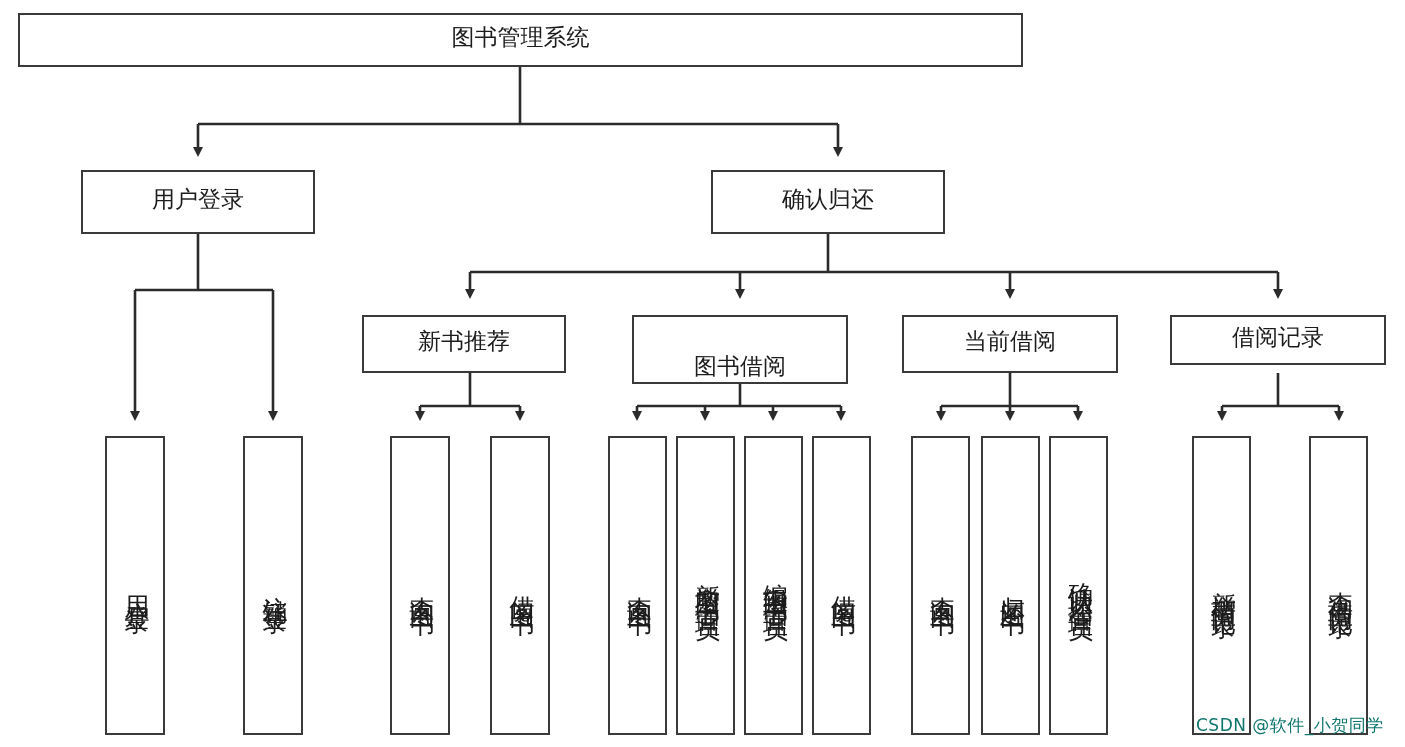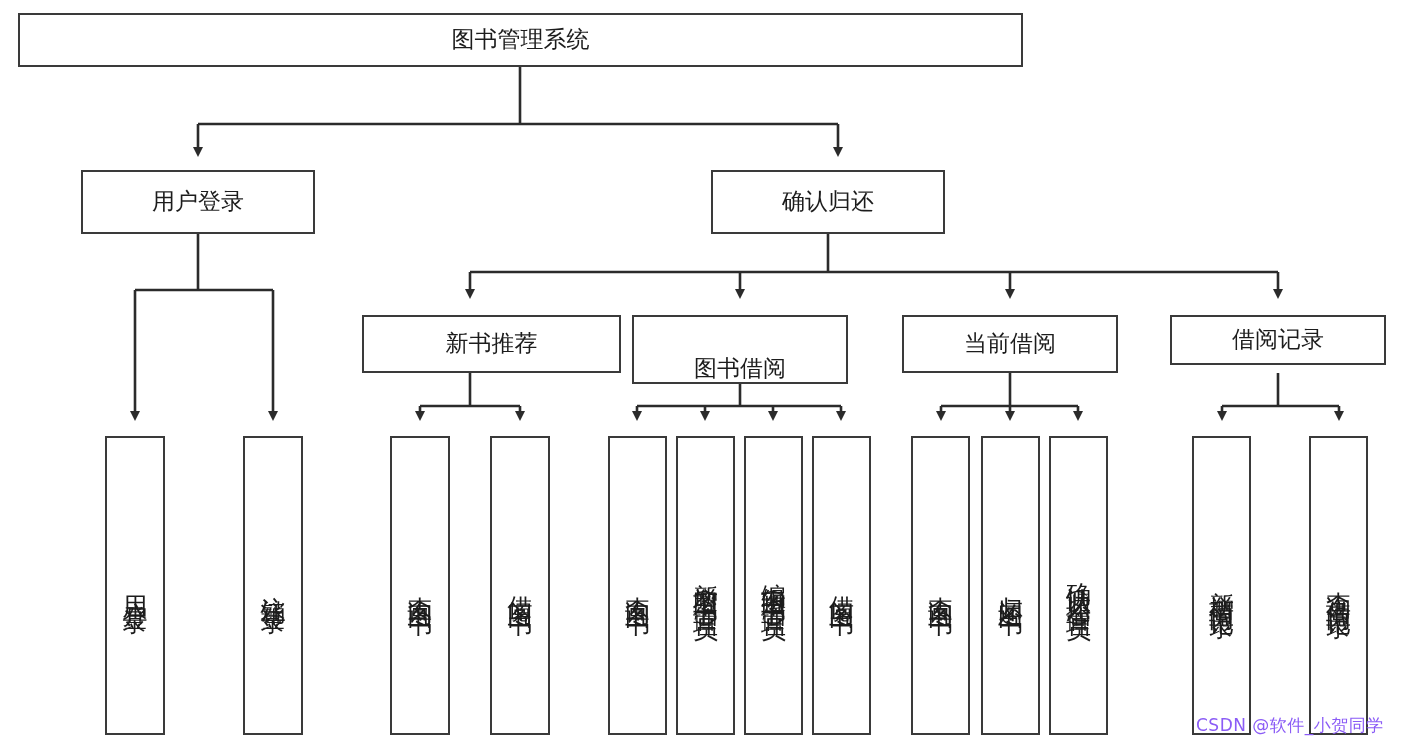--- a/index.html
+++ b/index.html
@@ -30,21 +30,21 @@
     box-sizing: border-box;
     border: 2px solid #3a3a3a;
     background: #ffffff;
     display: flex;
     align-items: center;
     justify-content: center;
     z-index: 2;
   }
   .node-label {
     color: #1c1c1c;
-    font-family: Liberation Sans, sans-serif;
+    font-family: Liberation Mono, monospace;
     line-height: 1.18;
     text-align: center;
     white-space: nowrap;
   }
   .node.horiz .node-label {
     font-size: 23px;
     writing-mode: horizontal-tb;
   }
   .node.vert {
     align-items: center;
@@ -55,21 +55,21 @@
     text-orientation: upright;
     font-size: 25px;
     letter-spacing: 5px;
     line-height: 1;
   }
   #watermark {
     position: absolute;
     left: 1196px;
     top: 714px;
     font-size: 17px;
-    color: #8b5cf6;
+    color: #0f766e;
     letter-spacing: 0.5px;
     z-index: 5;
     white-space: nowrap;
     font-family: "DejaVu Sans", "Liberation Sans", sans-serif;
   }
 </style>
 </head>
 <body>
 
 <div id="diagram-root">
@@ -129,21 +129,21 @@
   </div>
 
   <div class="node horiz" style="left:81px; top:170px; width:234px; height:64px;">
     <span class="node-label">用户登录</span>
   </div>
 
   <div class="node horiz" style="left:711px; top:170px; width:234px; height:64px;">
     <span class="node-label">确认归还</span>
   </div>
 
-  <div class="node horiz" style="left:362px; top:315px; width:259px; height:58px;">
+  <div class="node horiz" style="left:362px; top:315px; width:204px; height:58px;">
     <span class="node-label">新书推荐</span>
   </div>
 
   <div class="node horiz" style="left:632px; top:315px; width:216px; height:69px;align-items:flex-end;">
     <span class="node-label">图书借阅</span>
   </div>
 
   <div class="node horiz" style="left:902px; top:315px; width:216px; height:58px;">
     <span class="node-label">当前借阅</span>
   </div>

